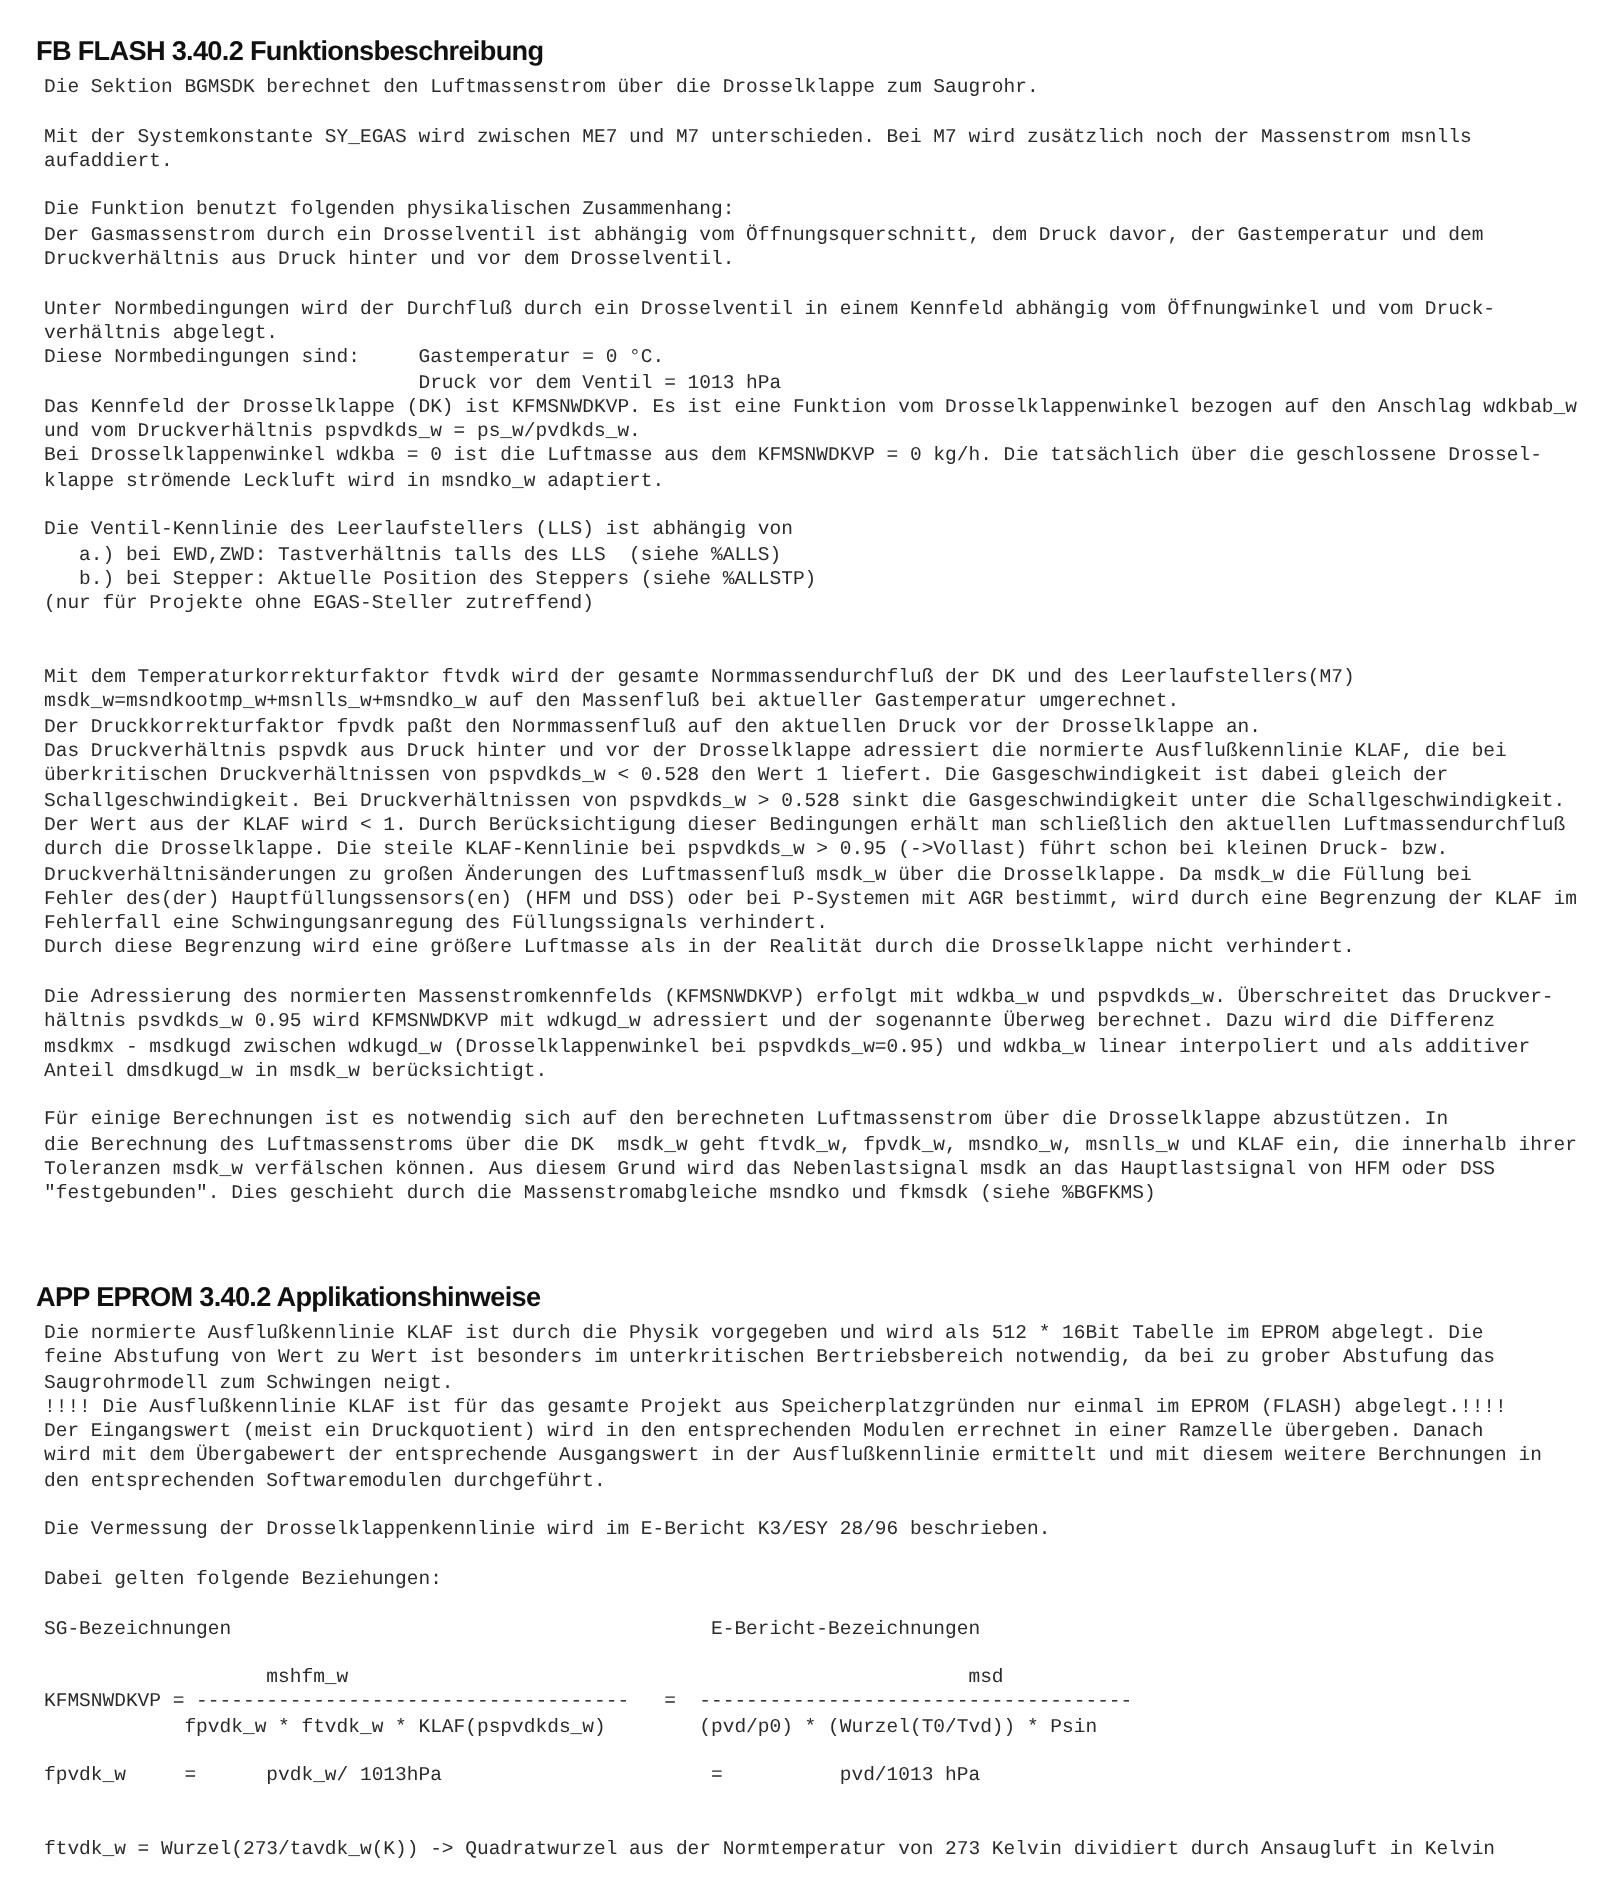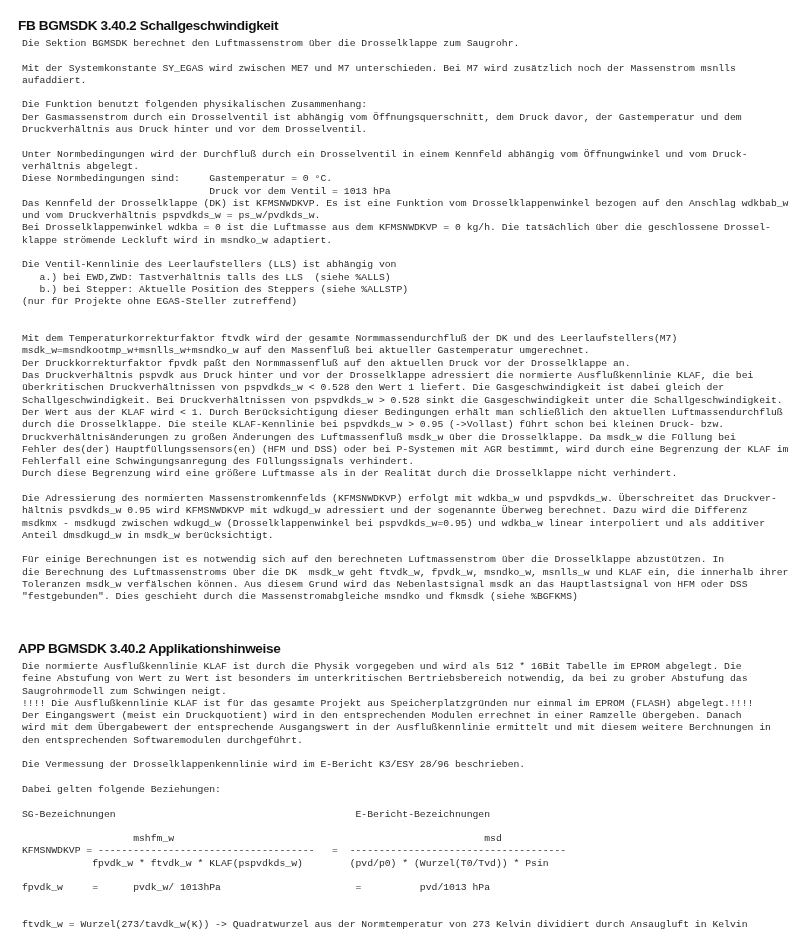--- a/index.html
+++ b/index.html
@@ -24,21 +24,21 @@
     margin: 4px;
   }
   .ln { height: 12.3px; }
   .gap-h2 { height: 20px; }
 </style>
 </head>
 <body>
 
 <div class="page">
   <section>
-    <div class="heading">FB BGMSDK 3.40.2 Schallgeschwindigkeit</div>
+    <div class="heading">FB FLASH 3.40.2 Funktionsbeschreibung</div>
     <div class="body"><div class="ln">Die Sektion BGMSDK berechnet den Luftmassenstrom über die Drosselklappe zum Saugrohr.</div><div class="ln"></div><div class="ln">Mit der Systemkonstante SY_EGAS wird zwischen ME7 und M7 unterschieden. Bei M7 wird zusätzlich noch der Massenstrom msnlls</div><div class="ln">aufaddiert.</div><div class="ln"></div><div class="ln">Die Funktion benutzt folgenden physikalischen Zusammenhang:</div><div class="ln">Der Gasmassenstrom durch ein Drosselventil ist abhängig vom Öffnungsquerschnitt, dem Druck davor, der Gastemperatur und dem</div><div class="ln">Druckverhältnis aus Druck hinter und vor dem Drosselventil.</div><div class="ln"></div><div class="ln">Unter Normbedingungen wird der Durchfluß durch ein Drosselventil in einem Kennfeld abhängig vom Öffnungwinkel und vom Druck-</div><div class="ln">verhältnis abgelegt.</div><div class="ln">Diese Normbedingungen sind:     Gastemperatur = 0 °C.</div><div class="ln">                                Druck vor dem Ventil = 1013 hPa</div><div class="ln">Das Kennfeld der Drosselklappe (DK) ist KFMSNWDKVP. Es ist eine Funktion vom Drosselklappenwinkel bezogen auf den Anschlag wdkbab_w</div><div class="ln">und vom Druckverhältnis pspvdkds_w = ps_w/pvdkds_w.</div><div class="ln">Bei Drosselklappenwinkel wdkba = 0 ist die Luftmasse aus dem KFMSNWDKVP = 0 kg/h. Die tatsächlich über die geschlossene Drossel-</div><div class="ln">klappe strömende Leckluft wird in msndko_w adaptiert.</div><div class="ln"></div><div class="ln">Die Ventil-Kennlinie des Leerlaufstellers (LLS) ist abhängig von</div><div class="ln">   a.) bei EWD,ZWD: Tastverhältnis talls des LLS  (siehe %ALLS)</div><div class="ln">   b.) bei Stepper: Aktuelle Position des Steppers (siehe %ALLSTP)</div><div class="ln">(nur für Projekte ohne EGAS-Steller zutreffend)</div><div class="ln"></div><div class="ln"></div><div class="ln">Mit dem Temperaturkorrekturfaktor ftvdk wird der gesamte Normmassendurchfluß der DK und des Leerlaufstellers(M7)</div><div class="ln">msdk_w=msndkootmp_w+msnlls_w+msndko_w auf den Massenfluß bei aktueller Gastemperatur umgerechnet.</div><div class="ln">Der Druckkorrekturfaktor fpvdk paßt den Normmassenfluß auf den aktuellen Druck vor der Drosselklappe an.</div><div class="ln">Das Druckverhältnis pspvdk aus Druck hinter und vor der Drosselklappe adressiert die normierte Ausflußkennlinie KLAF, die bei</div><div class="ln">überkritischen Druckverhältnissen von pspvdkds_w &lt; 0.528 den Wert 1 liefert. Die Gasgeschwindigkeit ist dabei gleich der</div><div class="ln">Schallgeschwindigkeit. Bei Druckverhältnissen von pspvdkds_w &gt; 0.528 sinkt die Gasgeschwindigkeit unter die Schallgeschwindigkeit.</div><div class="ln">Der Wert aus der KLAF wird &lt; 1. Durch Berücksichtigung dieser Bedingungen erhält man schließlich den aktuellen Luftmassendurchfluß</div><div class="ln">durch die Drosselklappe. Die steile KLAF-Kennlinie bei pspvdkds_w &gt; 0.95 (-&gt;Vollast) führt schon bei kleinen Druck- bzw.</div><div class="ln">Druckverhältnisänderungen zu großen Änderungen des Luftmassenfluß msdk_w über die Drosselklappe. Da msdk_w die Füllung bei</div><div class="ln">Fehler des(der) Hauptfüllungssensors(en) (HFM und DSS) oder bei P-Systemen mit AGR bestimmt, wird durch eine Begrenzung der KLAF im</div><div class="ln">Fehlerfall eine Schwingungsanregung des Füllungssignals verhindert.</div><div class="ln">Durch diese Begrenzung wird eine größere Luftmasse als in der Realität durch die Drosselklappe nicht verhindert.</div><div class="ln"></div><div class="ln">Die Adressierung des normierten Massenstromkennfelds (KFMSNWDKVP) erfolgt mit wdkba_w und pspvdkds_w. Überschreitet das Druckver-</div><div class="ln">hältnis psvdkds_w 0.95 wird KFMSNWDKVP mit wdkugd_w adressiert und der sogenannte Überweg berechnet. Dazu wird die Differenz</div><div class="ln">msdkmx - msdkugd zwischen wdkugd_w (Drosselklappenwinkel bei pspvdkds_w=0.95) und wdkba_w linear interpoliert und als additiver</div><div class="ln">Anteil dmsdkugd_w in msdk_w berücksichtigt.</div><div class="ln"></div><div class="ln">Für einige Berechnungen ist es notwendig sich auf den berechneten Luftmassenstrom über die Drosselklappe abzustützen. In</div><div class="ln">die Berechnung des Luftmassenstroms über die DK  msdk_w geht ftvdk_w, fpvdk_w, msndko_w, msnlls_w und KLAF ein, die innerhalb ihrer</div><div class="ln">Toleranzen msdk_w verfälschen können. Aus diesem Grund wird das Nebenlastsignal msdk an das Hauptlastsignal von HFM oder DSS</div><div class="ln">"festgebunden". Dies geschieht durch die Massenstromabgleiche msndko und fkmsdk (siehe %BGFKMS)</div><div class="ln"></div></div>
   </section>
   <div class="gap-h2"></div>
   <section>
-    <div class="heading">APP BGMSDK 3.40.2 Applikationshinweise</div>
+    <div class="heading">APP EPROM 3.40.2 Applikationshinweise</div>
     <div class="body"><div class="ln">Die normierte Ausflußkennlinie KLAF ist durch die Physik vorgegeben und wird als 512 * 16Bit Tabelle im EPROM abgelegt. Die</div><div class="ln">feine Abstufung von Wert zu Wert ist besonders im unterkritischen Bertriebsbereich notwendig, da bei zu grober Abstufung das</div><div class="ln">Saugrohrmodell zum Schwingen neigt.</div><div class="ln">!!!! Die Ausflußkennlinie KLAF ist für das gesamte Projekt aus Speicherplatzgründen nur einmal im EPROM (FLASH) abgelegt.!!!!</div><div class="ln">Der Eingangswert (meist ein Druckquotient) wird in den entsprechenden Modulen errechnet in einer Ramzelle übergeben. Danach</div><div class="ln">wird mit dem Übergabewert der entsprechende Ausgangswert in der Ausflußkennlinie ermittelt und mit diesem weitere Berchnungen in</div><div class="ln">den entsprechenden Softwaremodulen durchgeführt.</div><div class="ln"></div><div class="ln">Die Vermessung der Drosselklappenkennlinie wird im E-Bericht K3/ESY 28/96 beschrieben.</div><div class="ln"></div><div class="ln">Dabei gelten folgende Beziehungen:</div><div class="ln"></div><div class="ln">SG-Bezeichnungen                                         E-Bericht-Bezeichnungen</div><div class="ln"></div><div class="ln">                   mshfm_w                                                     msd</div><div class="ln">KFMSNWDKVP = -------------------------------------   =  -------------------------------------</div><div class="ln">            fpvdk_w * ftvdk_w * KLAF(pspvdkds_w)        (pvd/p0) * (Wurzel(T0/Tvd)) * Psin</div><div class="ln"></div><div class="ln">fpvdk_w     =      pvdk_w/ 1013hPa                       =          pvd/1013 hPa</div><div class="ln"></div><div class="ln"></div><div class="ln">ftvdk_w = Wurzel(273/tavdk_w(K)) -&gt; Quadratwurzel aus der Normtemperatur von 273 Kelvin dividiert durch Ansaugluft in Kelvin</div><div class="ln"></div><div class="ln">KLAF - Der Ausflußkennlinienwert, der zu dem Verhältnis von Saugrohr- und Umgebungsdruck gehört.(darf nicht appliziert werden)</div></div>
   </section>
 </div>
 
 </body></html>

